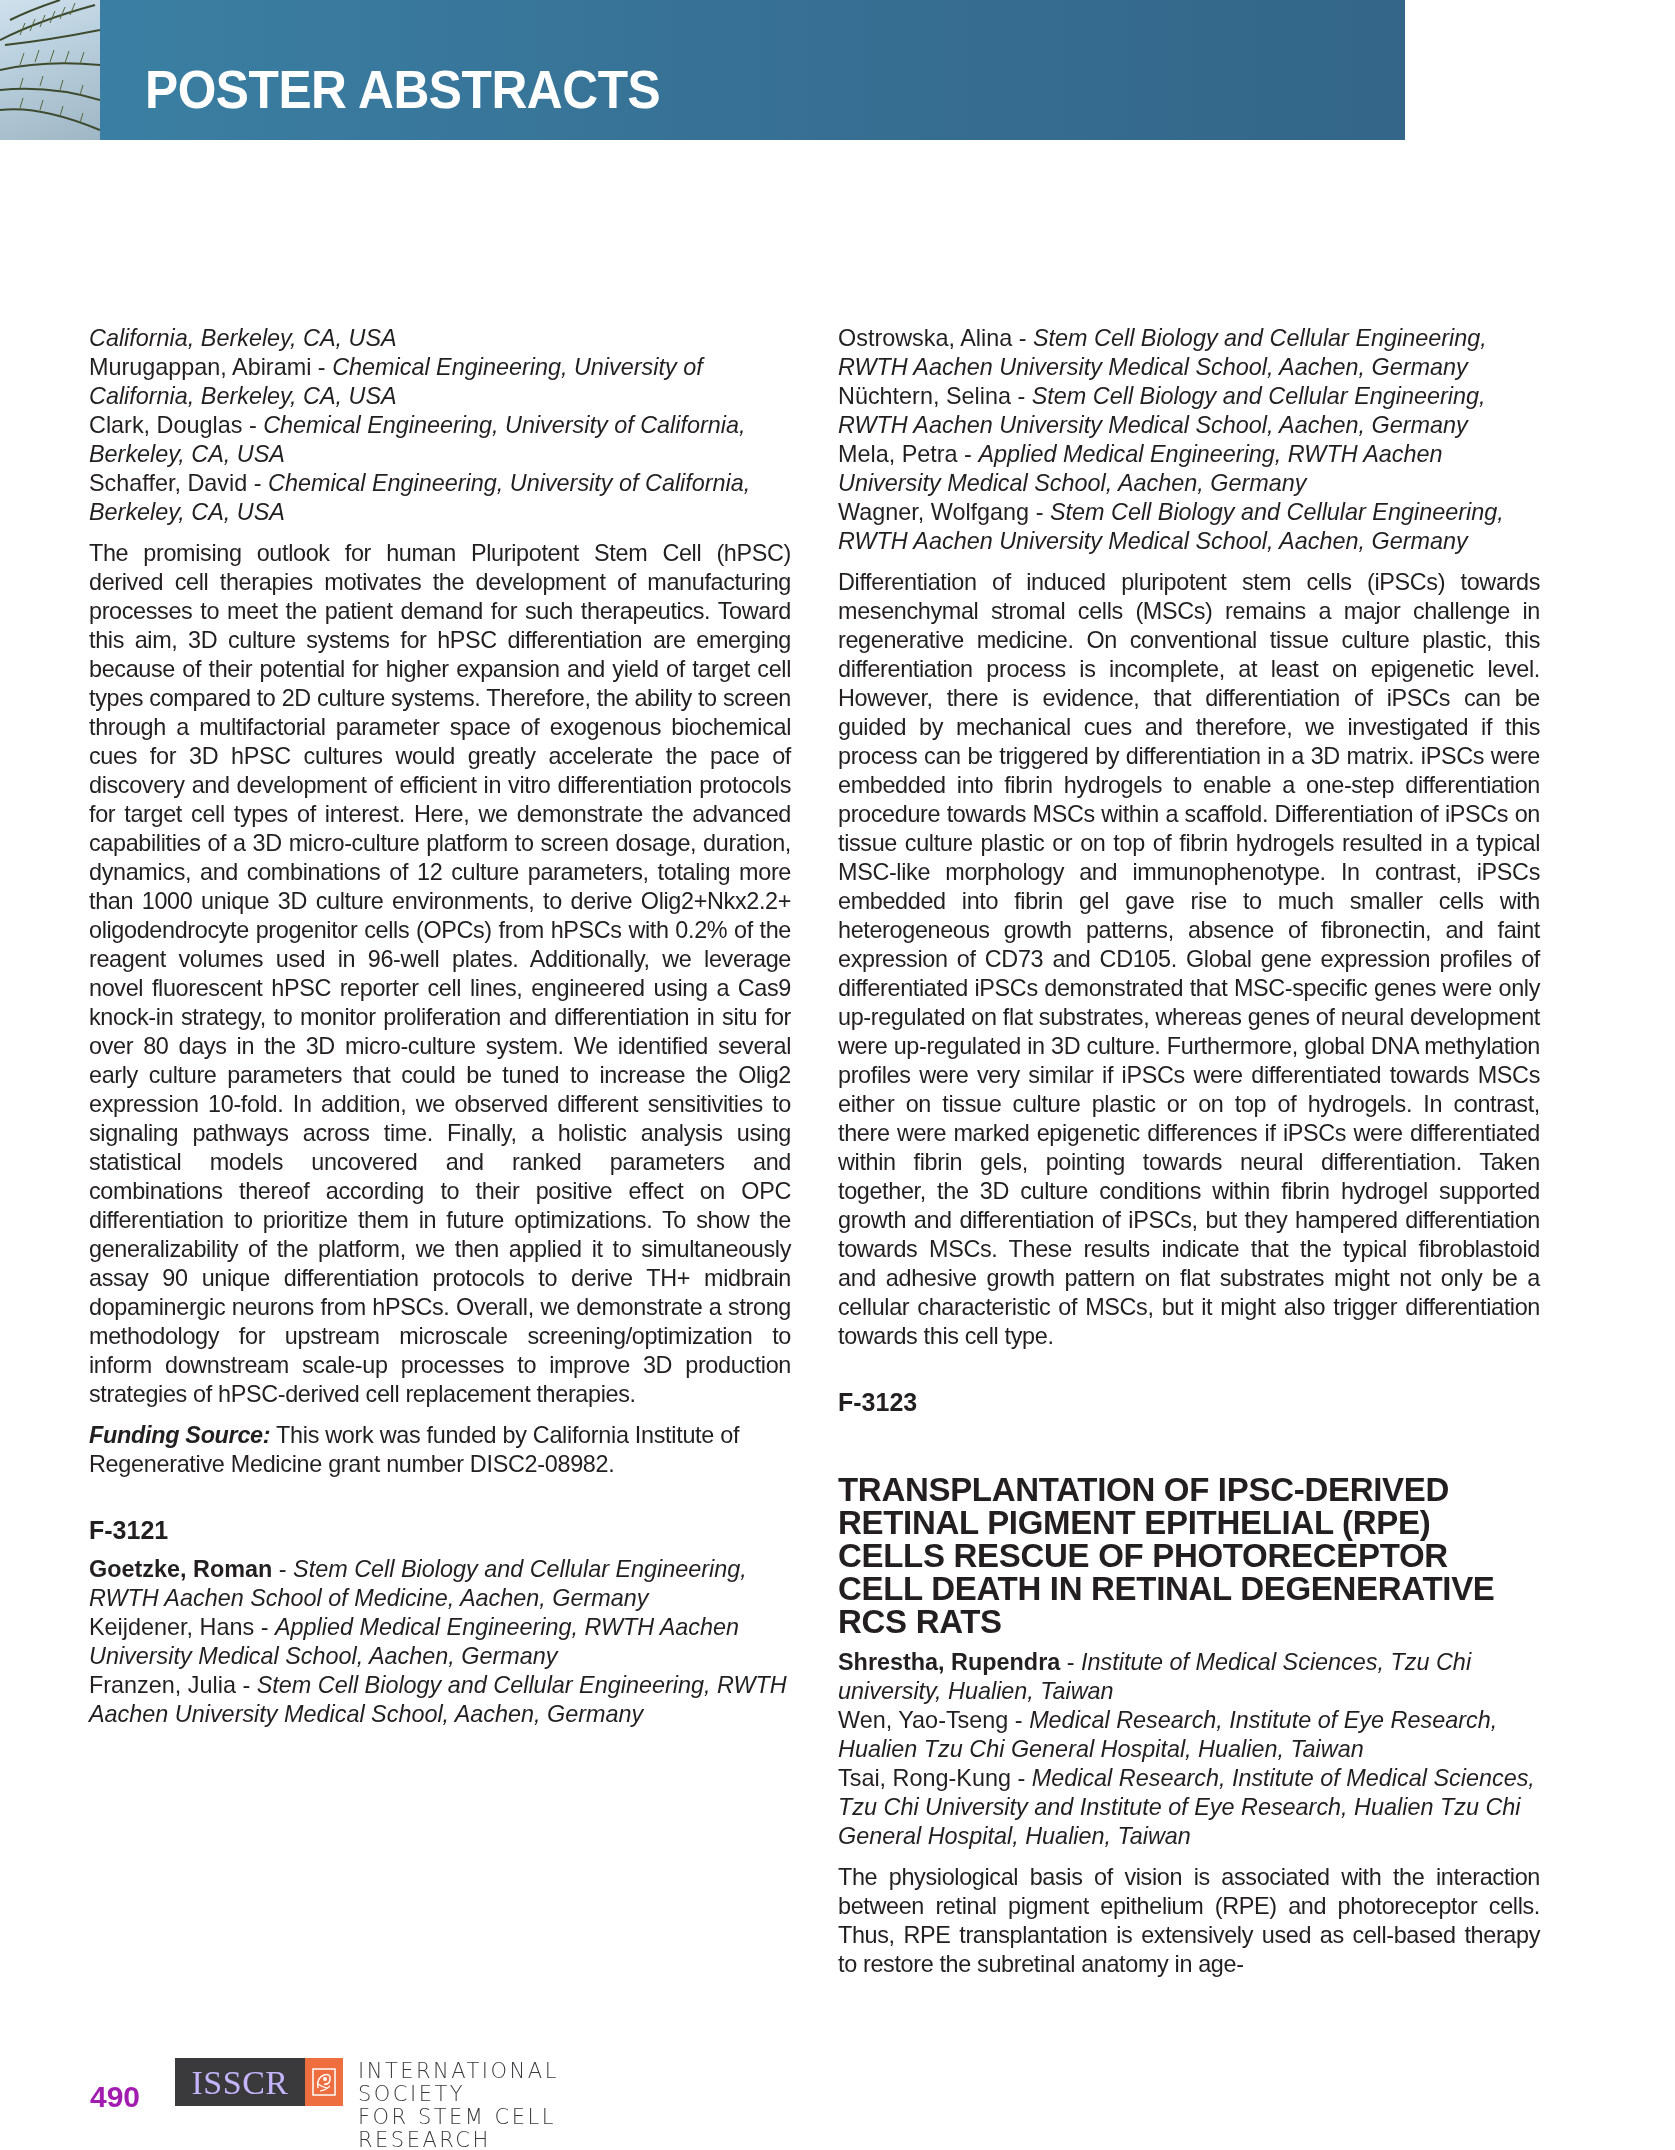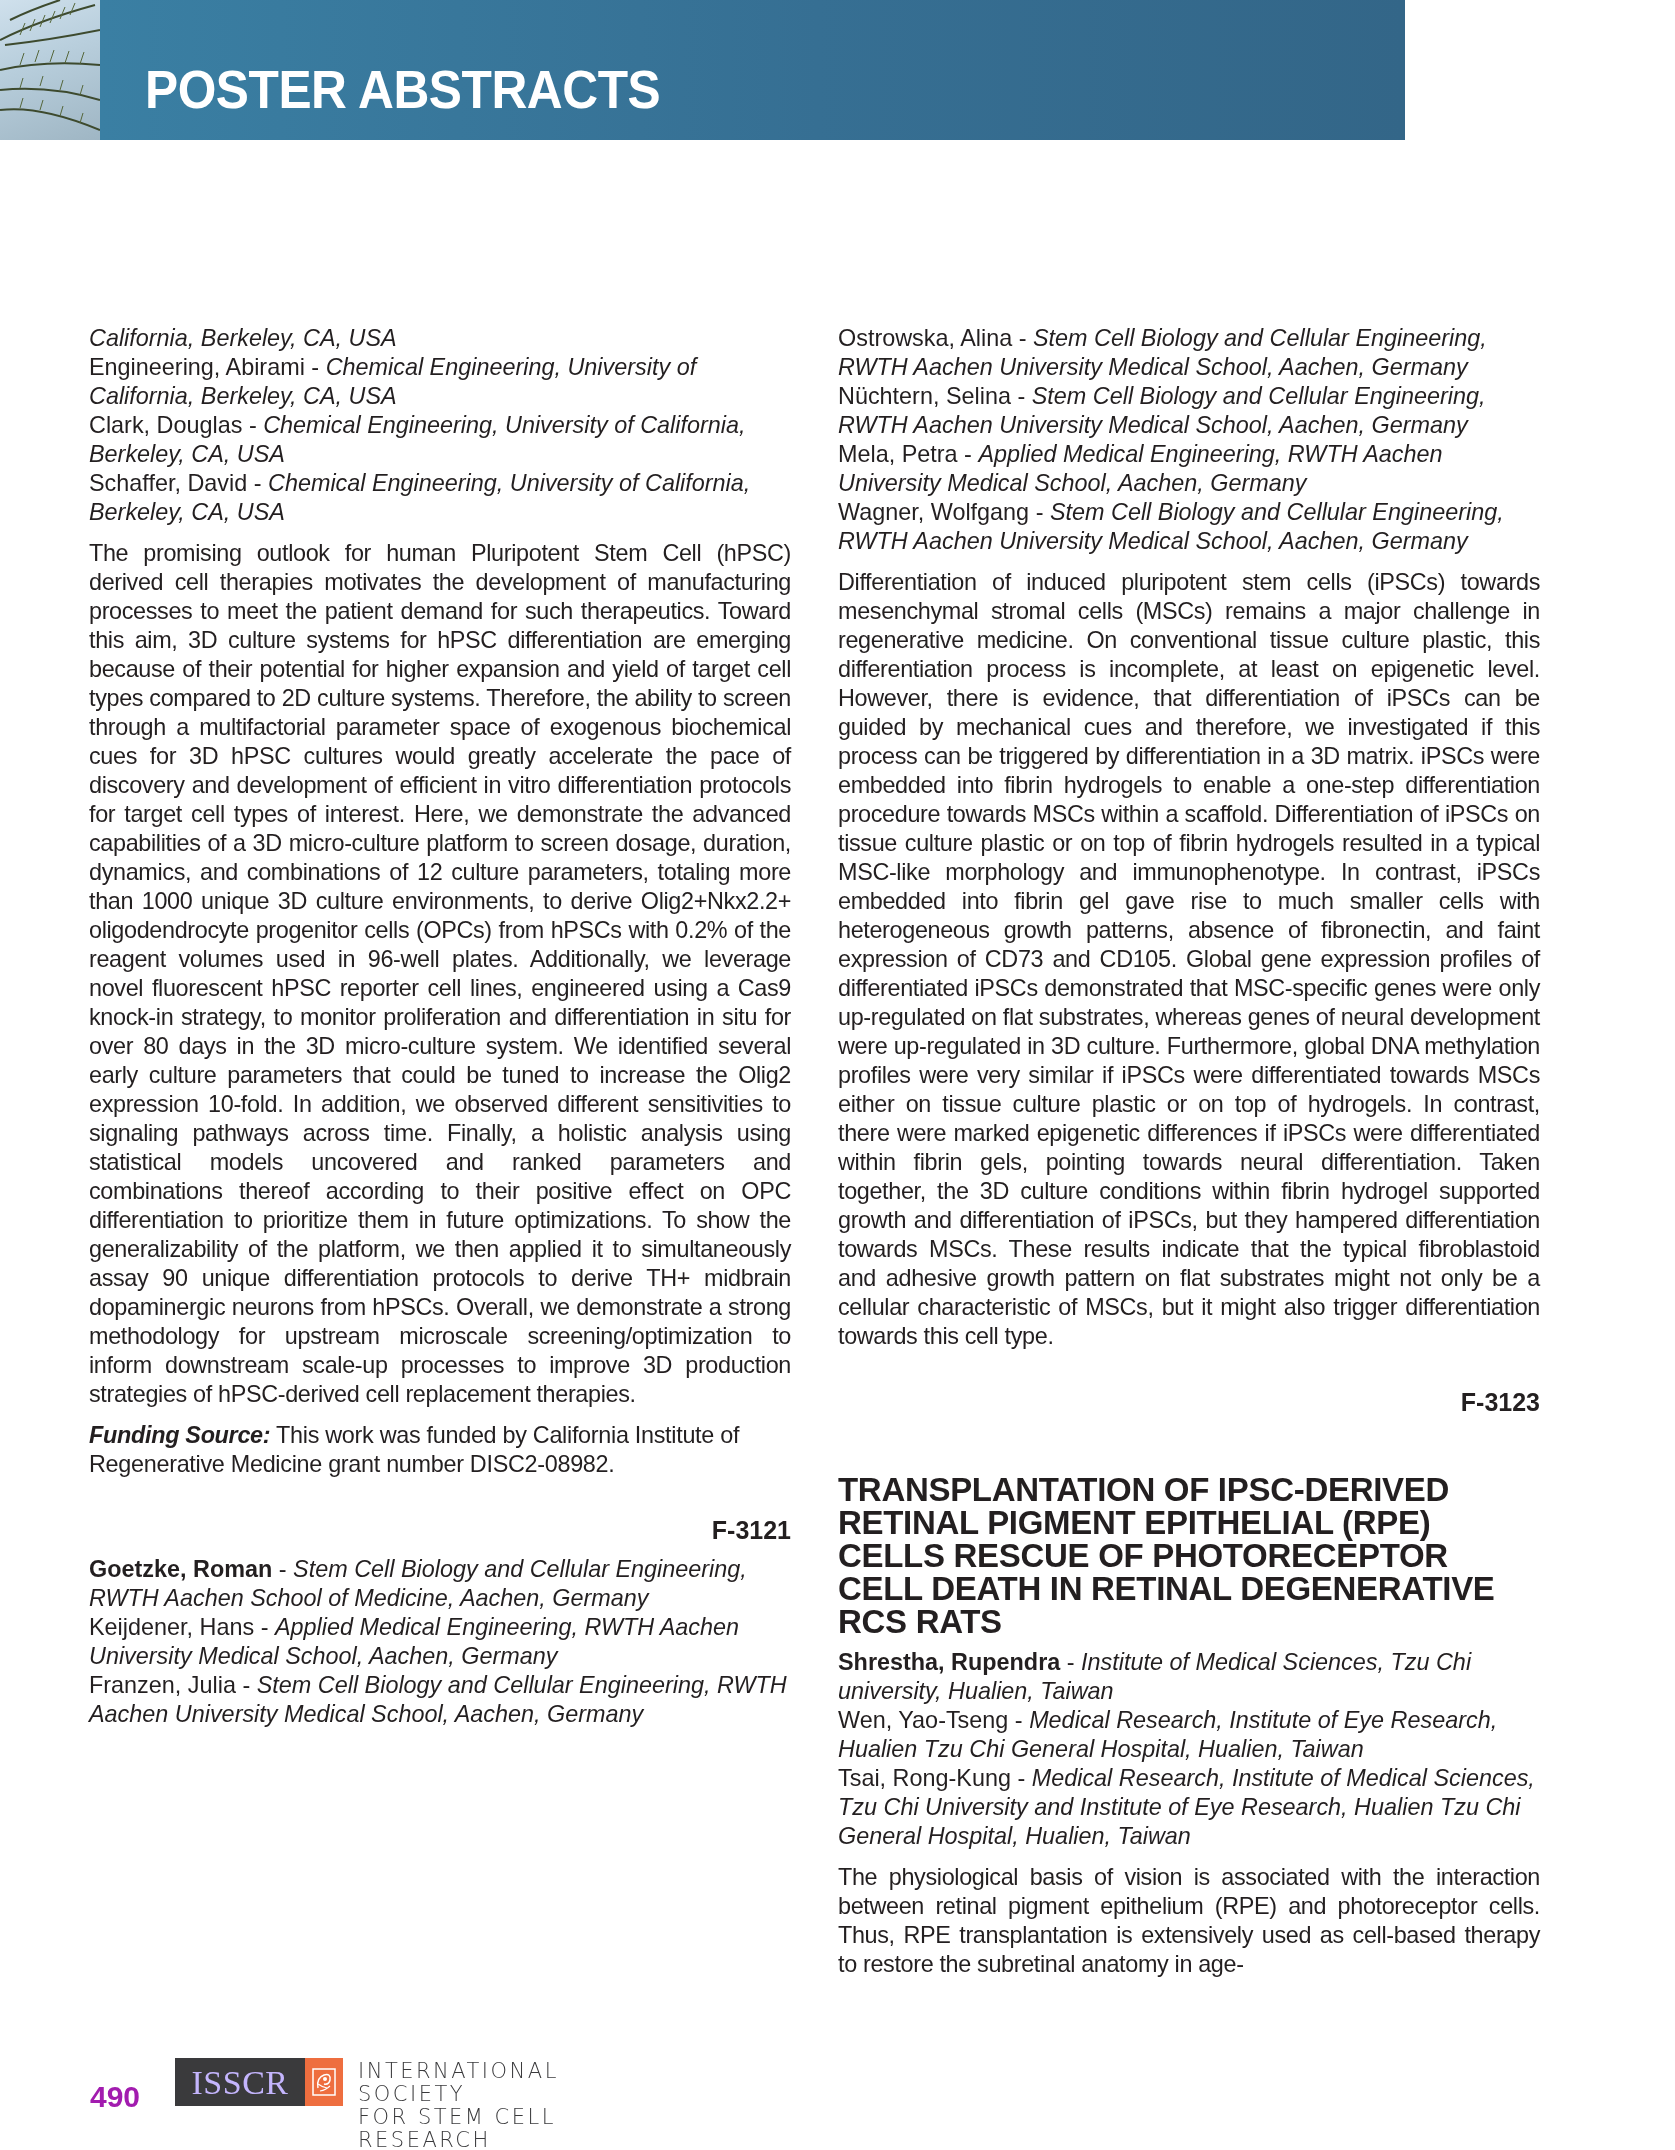--- a/index.html
+++ b/index.html
@@ -22,21 +22,21 @@
 
   .aff { }
   .aff .name { font-style: normal; }
   .aff .name.bold { font-weight: 700; }
   .aff .inst { font-style: italic; }
 
   .abstract { text-align: justify; margin-top: 12px; letter-spacing: -0.35px; }
   .funding { margin-top: 12px; letter-spacing: -0.3px; }
   .funding .label { font-weight: 700; font-style: italic; }
 
-  .abs-id { font-weight: 700; font-size: 25px; margin-top: 36px; line-height: 30px; text-align: right; }
+  .abs-id { font-weight: 700; font-size: 25px; margin-top: 36px; line-height: 30px; }
   .abs-title { font-weight: 700; font-size: 33px; line-height: 33px; margin-top: 56px; letter-spacing: -0.3px; }
   .authors { margin-top: 10px; }
 
   .footer { position: absolute; left: 90px; top: 2058px; height: 50px; }
   .page-num { position: absolute; left: 0; top: 22px; font-weight: 700; font-size: 30px; color: #a21caf; }
   .logo-box { position: absolute; left: 85px; top: 0; width: 130px; height: 48px; background: #3a3a3c; }
   .logo-text { position: absolute; left: 0; top: 6px; width: 130px; text-align: center;
                font-family: "Liberation Serif", serif; font-size: 34px; color: #c4b5fd; letter-spacing: 0.5px; }
   .logo-mark { position: absolute; left: 215px; top: 0; width: 38px; height: 48px; background: #ee6e3f; }
   .logo-mark svg { position: absolute; left: 7px; top: 10px; }
@@ -69,21 +69,21 @@
     <div class="banner-title">POSTER ABSTRACTS</div>
   </div>
 </div>
 
 <div class="col col-left">
   <div class="aff">
     <div>
       <span class="inst">California, Berkeley, CA, USA</span>
     </div>
     <div>
-      <span class="name">Engineering, Abirami - </span><span class="inst">Chemical Engineering, University of California, Berkeley, CA, USA</span>
+      <span class="name">Murugappan, Abirami - </span><span class="inst">Chemical Engineering, University of California, Berkeley, CA, USA</span>
     </div>
     <div>
       <span class="name">Clark, Douglas - </span><span class="inst">Chemical Engineering, University of California, Berkeley, CA, USA</span>
     </div>
     <div>
       <span class="name">Schaffer, David - </span><span class="inst">Chemical Engineering, University of California, Berkeley, CA, USA</span>
     </div>
   </div>
 
   <p class="abstract">The promising outlook for human Pluripotent Stem Cell (hPSC) derived cell therapies motivates the development of manufacturing processes to meet the patient demand for such therapeutics. Toward this aim, 3D culture systems for hPSC differentiation are emerging because of their potential for higher expansion and yield of target cell types compared to 2D culture systems. Therefore, the ability to screen through a multifactorial parameter space of exogenous biochemical cues for 3D hPSC cultures would greatly accelerate the pace of discovery and development of efficient in vitro differentiation protocols for target cell types of interest. Here, we demonstrate the advanced capabilities of a 3D micro-culture platform to screen dosage, duration, dynamics, and combinations of 12 culture parameters, totaling more than 1000 unique 3D culture environments, to derive Olig2+Nkx2.2+ oligodendrocyte progenitor cells (OPCs) from hPSCs with 0.2% of the reagent volumes used in 96-well plates. Additionally, we leverage novel fluorescent hPSC reporter cell lines, engineered using a Cas9 knock-in strategy, to monitor proliferation and differentiation in situ for over 80 days in the 3D micro-culture system. We identified several early culture parameters that could be tuned to increase the Olig2 expression 10-fold. In addition, we observed different sensitivities to signaling pathways across time. Finally, a holistic analysis using statistical models uncovered and ranked parameters and combinations thereof according to their positive effect on OPC differentiation to prioritize them in future optimizations. To show the generalizability of the platform, we then applied it to simultaneously assay 90 unique differentiation protocols to derive TH+ midbrain dopaminergic neurons from hPSCs. Overall, we demonstrate a strong methodology for upstream microscale screening/optimization to inform downstream scale-up processes to improve 3D production strategies of hPSC-derived cell replacement therapies.</p>

